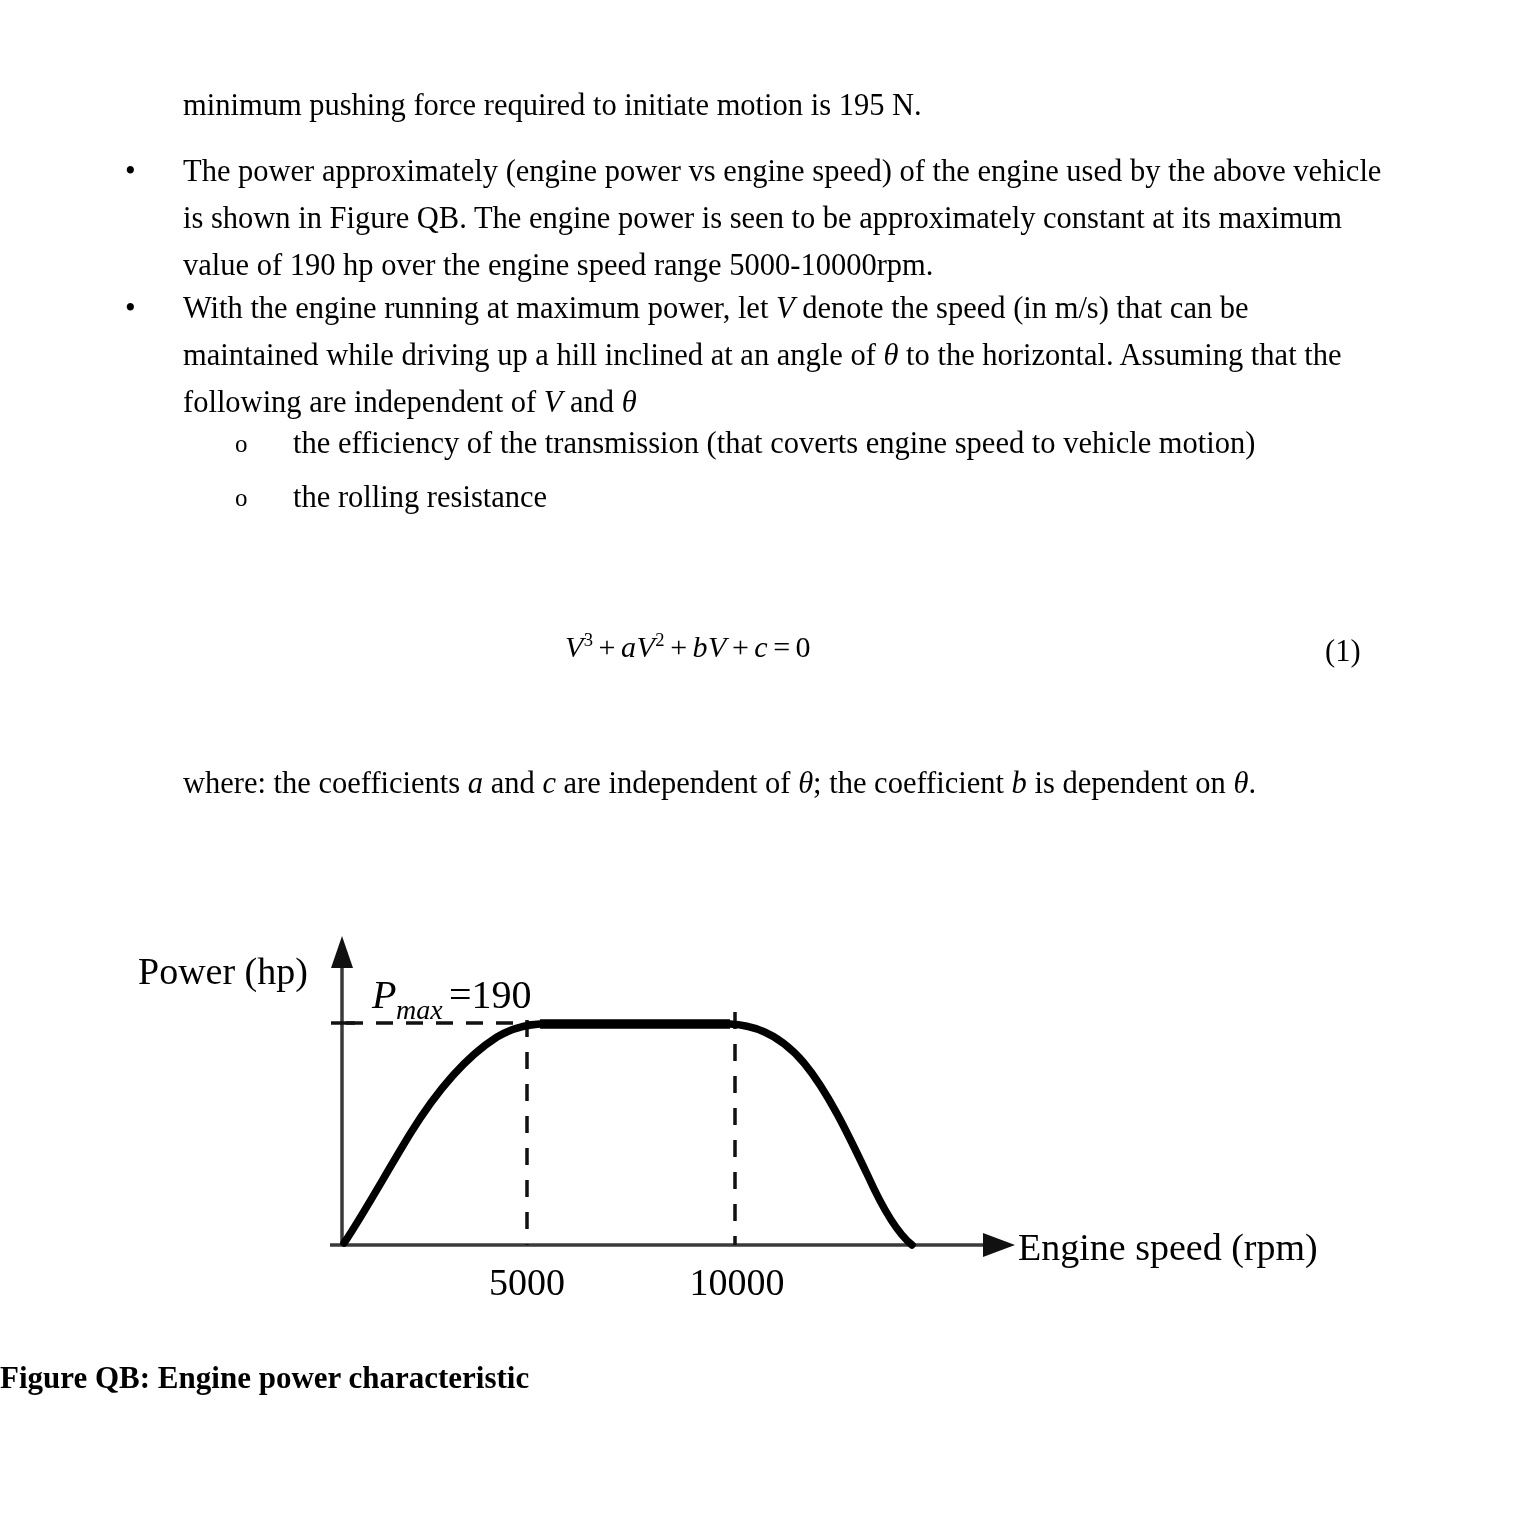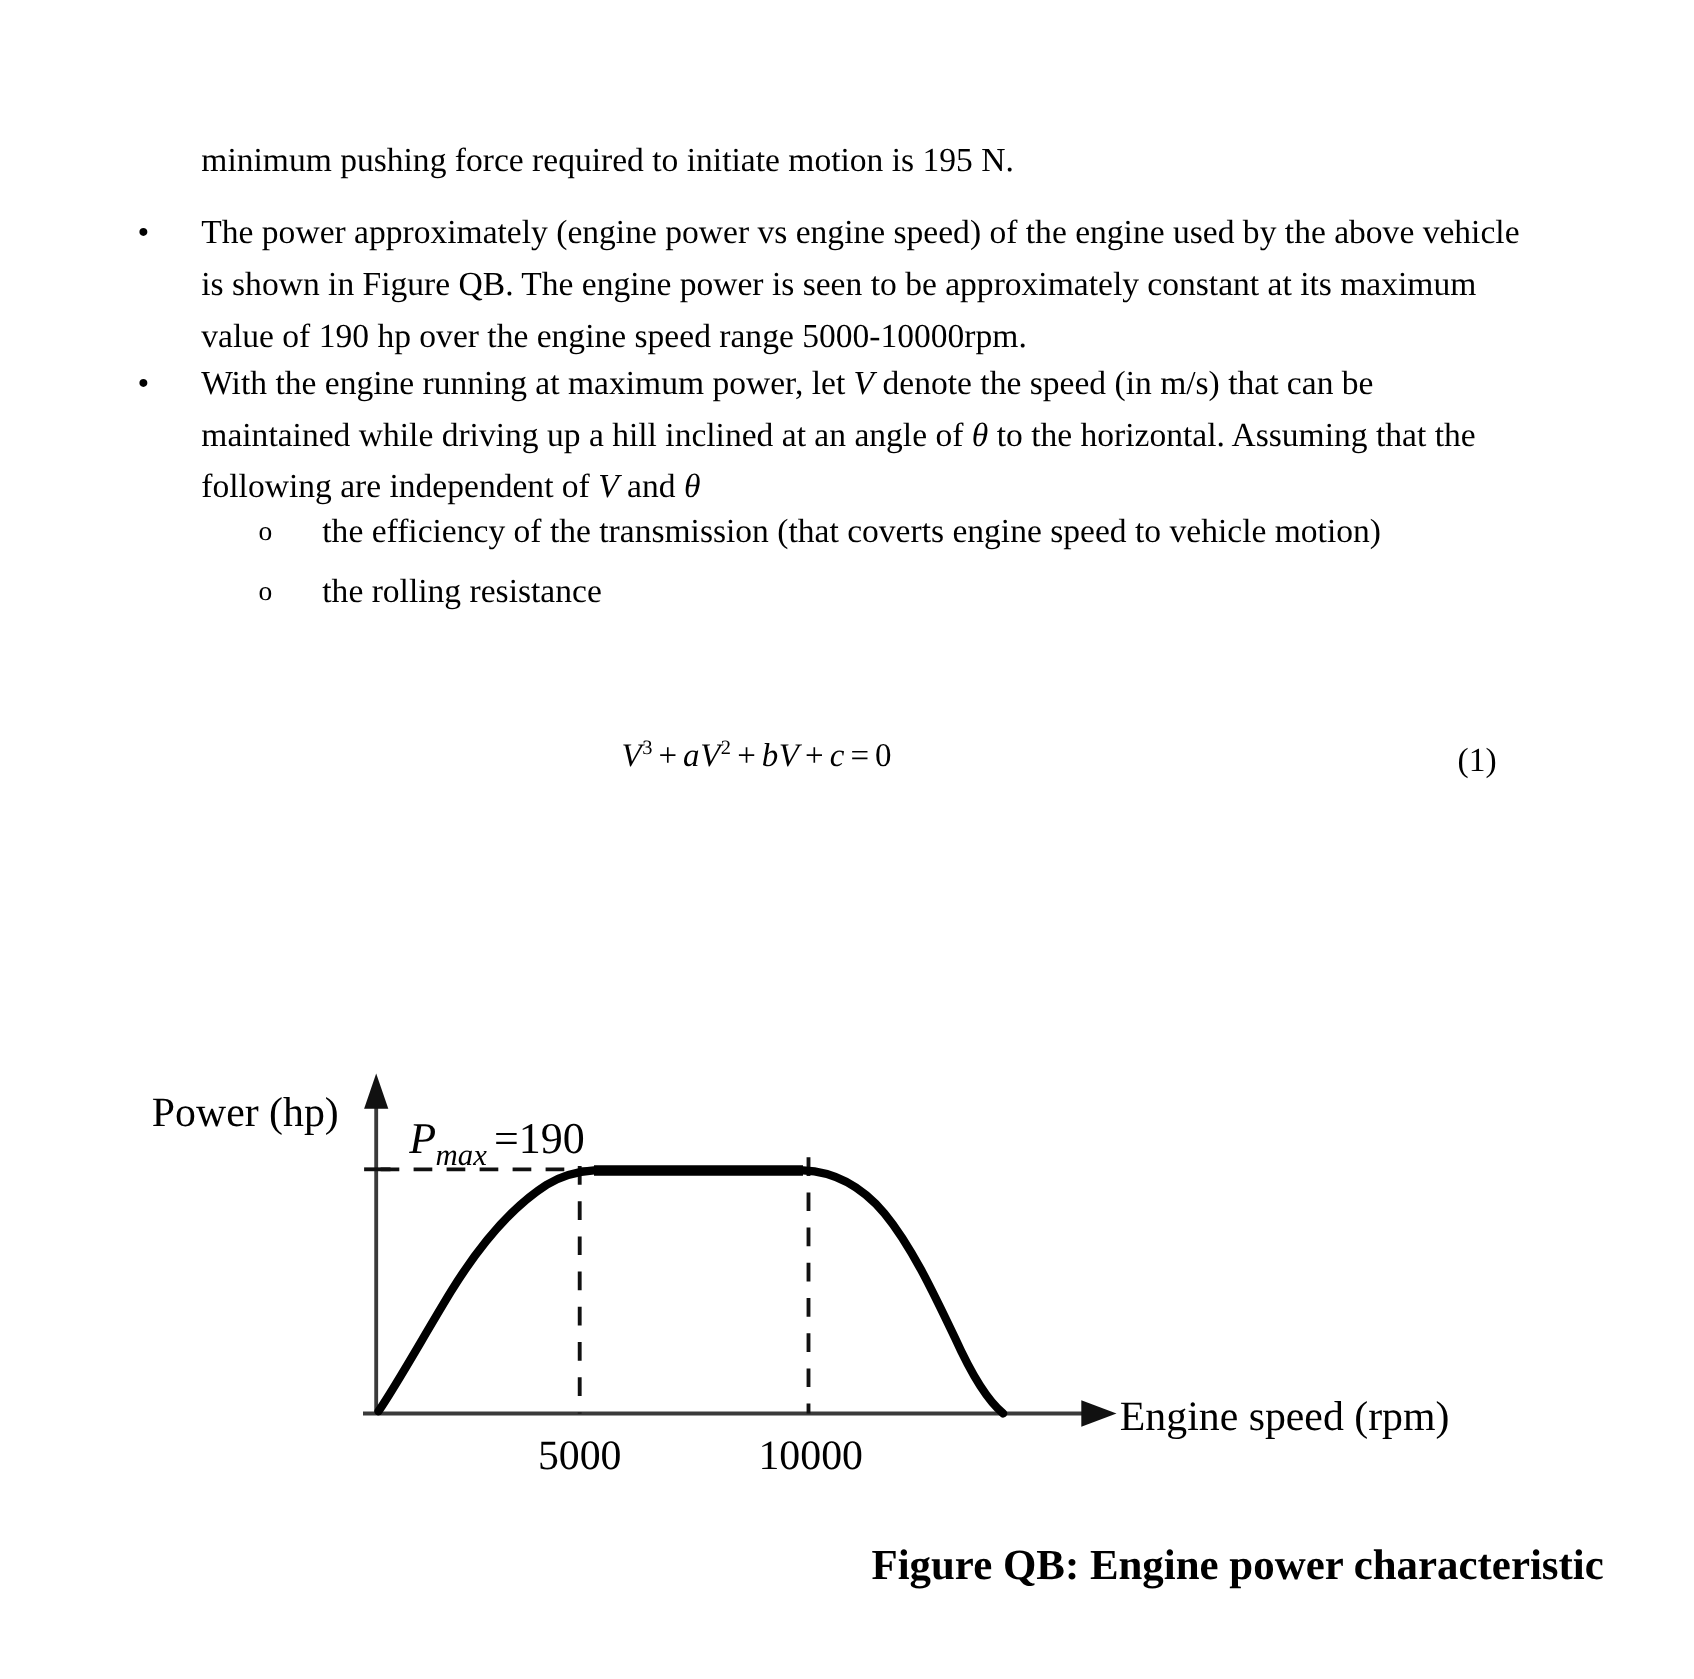--- a/index.html
+++ b/index.html
@@ -13,21 +13,20 @@
     height: 1526px;
     position: relative;
     font-family: "Liberation Serif", "DejaVu Serif", serif;
     color: #000000;
     overflow: hidden;
   }
 
   .page {
     position: absolute;
     inset: 0;
-    margin-top: 40px;
   }
 
   
   .para {
     position: absolute;
     font-size: 30.5px;
     line-height: 47px;
     color: #000;
     text-align: left;
   }
@@ -150,25 +149,24 @@
   }
   .fig-label {
     font-family: "Liberation Serif", "DejaVu Serif", serif;
     fill: #000;
   }
   #figure-caption {
     position: absolute;
     left: 0px;
     top: 440px;
     width: 1430px;
-    text-align: right;
-    font-size: 39px;
+    text-align: left;
+    font-size: 31px;
     font-weight: bold;
     font-family: "Liberation Serif", "DejaVu Serif", serif;
-    padding-left: 28px;
   }
 </style>
 </head>
 <body>
 
 <div class="page">
 
   <div class="para lead-para">minimum pushing force required to initiate motion is 195 N.</div>
 
   <div class="bullet-block" id="bullet-1">
@@ -190,20 +188,21 @@
     <span class="bullet-marker sub-marker">o</span>
     <span class="bullet-text">the rolling resistance</span>
   </div>
 
 
   <div id="equation-row">
     <div id="equation-body"><span>V</span><sup>3</sup><span class="op">+</span><span>a</span><span>V</span><sup>2</sup><span class="op">+</span><span>b</span><span>V</span><span class="op">+</span><span>c</span><span class="op">=</span><span class="op" style="font-style:normal;padding:0;">0</span></div>
     <div id="equation-number">(1)</div>
   </div>
 
+  <div class="para" id="where-para"><span>where: the coefficients </span><span class="mi">a</span><span> and </span><span class="mi">c</span><span> are independent of </span><span class="theta">θ</span><span>; the coefficient </span><span class="mi">b</span><span> is dependent on </span><span class="theta">θ</span><span>.</span></div>
 
   <div id="figure">
     <svg id="figure-svg" width="1540" height="430" viewBox="0 0 1540 430">
 
       <text class="fig-label" x="138" y="64" font-size="38">Power (hp)</text>
 
       <line x1="342" y1="40" x2="342" y2="325" stroke="#3a3a3a" stroke-width="3.5"></line>
       <polygon points="342,16 331,48 353,48" fill="#111"></polygon>
 
       <line x1="330" y1="325" x2="995" y2="325" stroke="#3a3a3a" stroke-width="3.5"></line>

